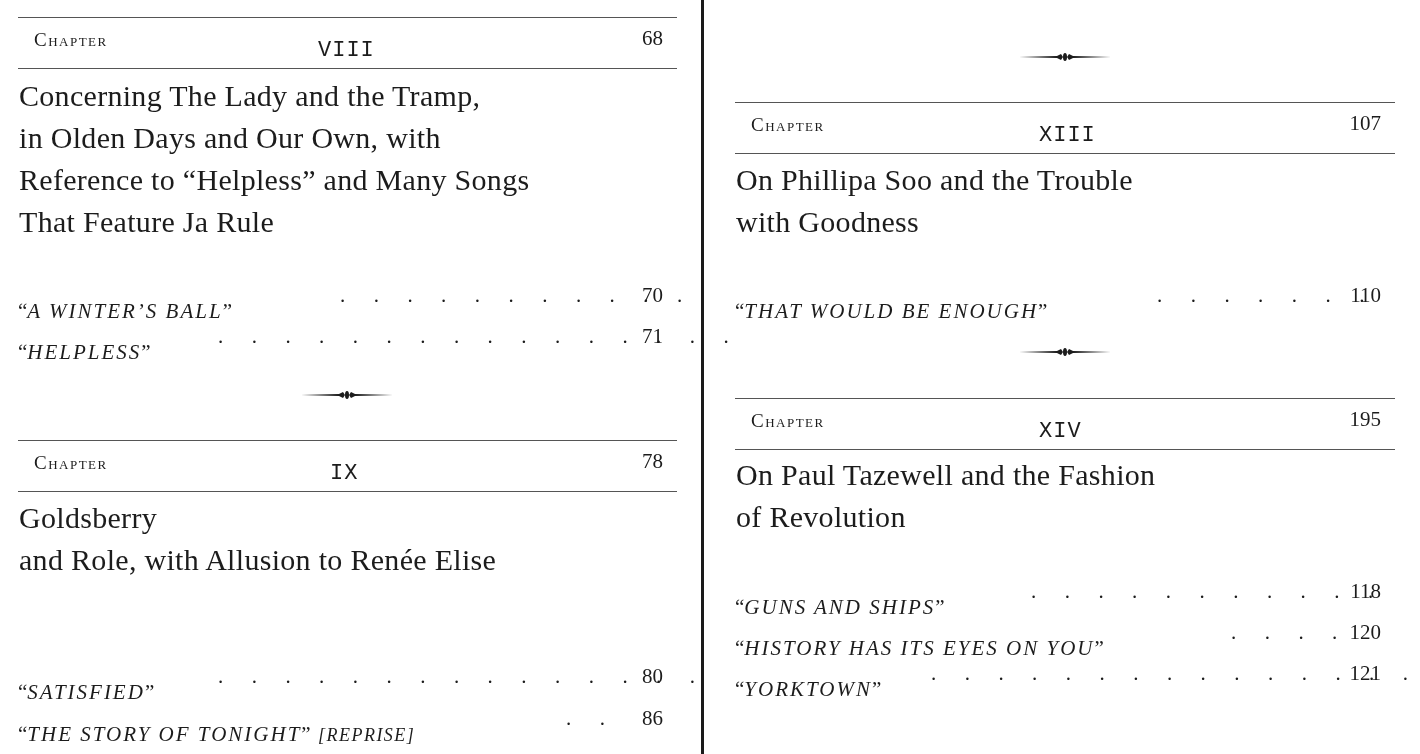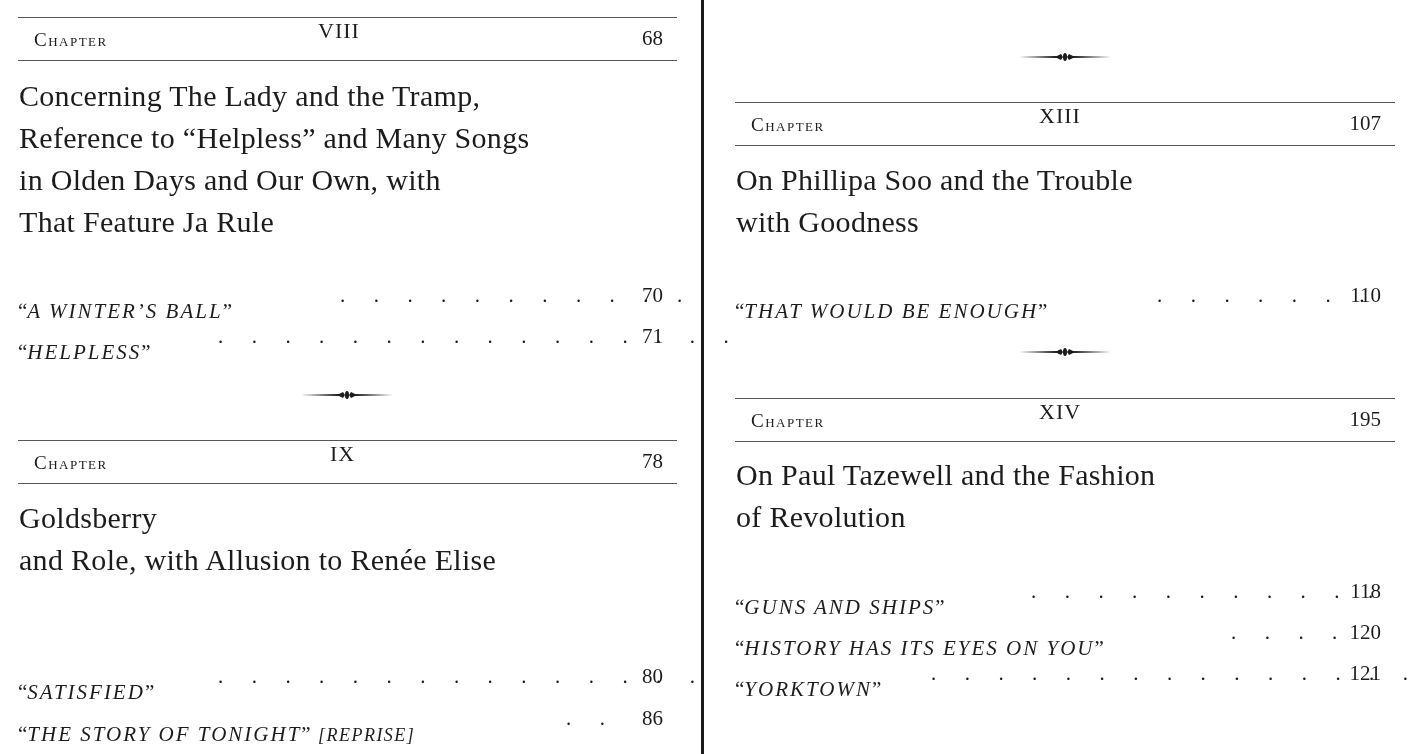--- a/index.html
+++ b/index.html
@@ -6,30 +6,30 @@
   body {
     width:1420px; height:754px; position:relative; overflow:hidden;
     font-family:"Liberation Serif","DejaVu Serif",serif; color:#1c1c1c;
   }
   .page { position:absolute; top:0; height:754px; }
   .page-left { left:0; width:702px; }
   .page-right { left:705px; width:715px; }
   .gutter { position:absolute; left:701px; top:0; width:3px; height:754px; background:#1a1a1a; }
 
   .chapter-header {
-    position:absolute; height:44px;
+    position:absolute; height:52px;
     border-top:1.5px solid #555; border-bottom:1.5px solid #555;
     box-sizing:border-box;
     text-align:right;
   }
   .ch-label {
     position:absolute; left:16px; top:11px;
     font-variant:small-caps; letter-spacing:1.5px; font-size:19px;
   }
-  .ch-num { position:absolute; top:0; font-size:22px; letter-spacing:1px; }
+  .ch-num { position:absolute; top:20px; font-size:22px; letter-spacing:1px;font-family:Liberation Mono, monospace; }
   .ch-page {
     position:absolute; right:14px; top:8px; font-size:21px;
     font-variant-numeric:oldstyle-nums;
   }
 
   .ch-title {
     position:absolute; font-size:30px; line-height:42px; margin:1px; font-weight:normal;
     letter-spacing:0.3px;
   }
 
@@ -50,22 +50,22 @@
 
 <div class="page page-left">
 
   <div class="chapter-header" style="left:18px; top:17px; width:659px;">
     <span class="ch-label">Chapter</span>
     <span class="ch-num" style="left:300px;">VIII</span>
     <span class="ch-page">68</span>
   </div>
   <div class="ch-title" style="left:18px; top:74px; width:660px;">
     <div>Concerning The Lady and the Tramp,</div>
+    <div>in Olden Days and Our Own, with</div>
     <div>Reference to “Helpless” and Many Songs</div>
-    <div>in Olden Days and Our Own, with</div>
     <div>That Feature Ja Rule</div>
   </div>
 
   <div class="song-row" style="left:18px; top:283px; width:645px;">
     <span class="song-title"><span class="q">“</span><span>A WINTER’S BALL</span><span class="q">”</span></span>
     <span class="leader" style="left:322px;">. . . . . . . . . . .</span>
     <span class="song-page">70</span>
   </div>
   <div class="song-row" style="left:18px; top:324px; width:645px;">
     <span class="song-title"><span class="q">“</span><span>HELPLESS</span><span class="q">”</span></span>

